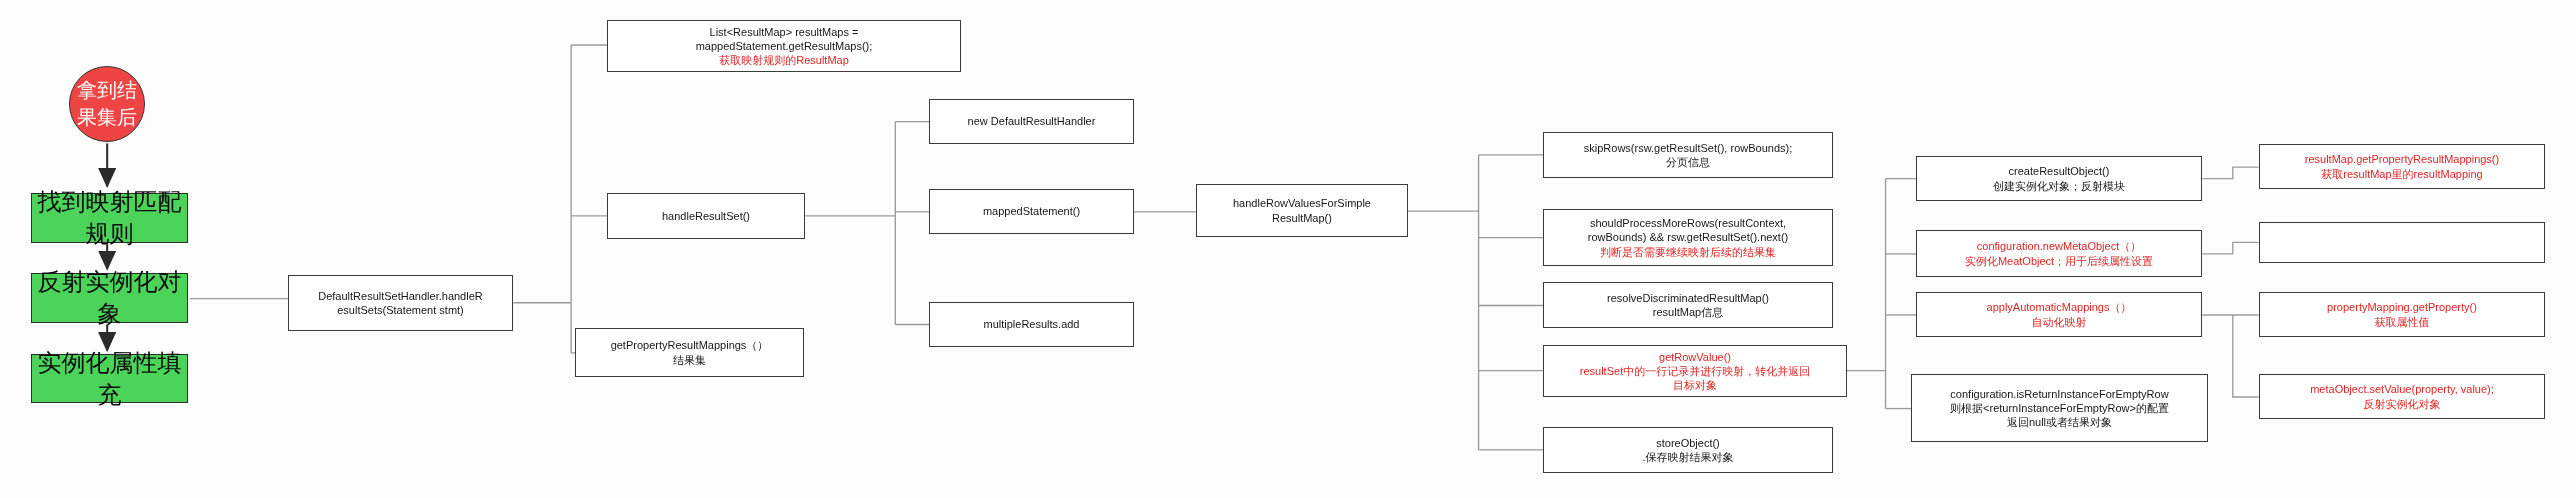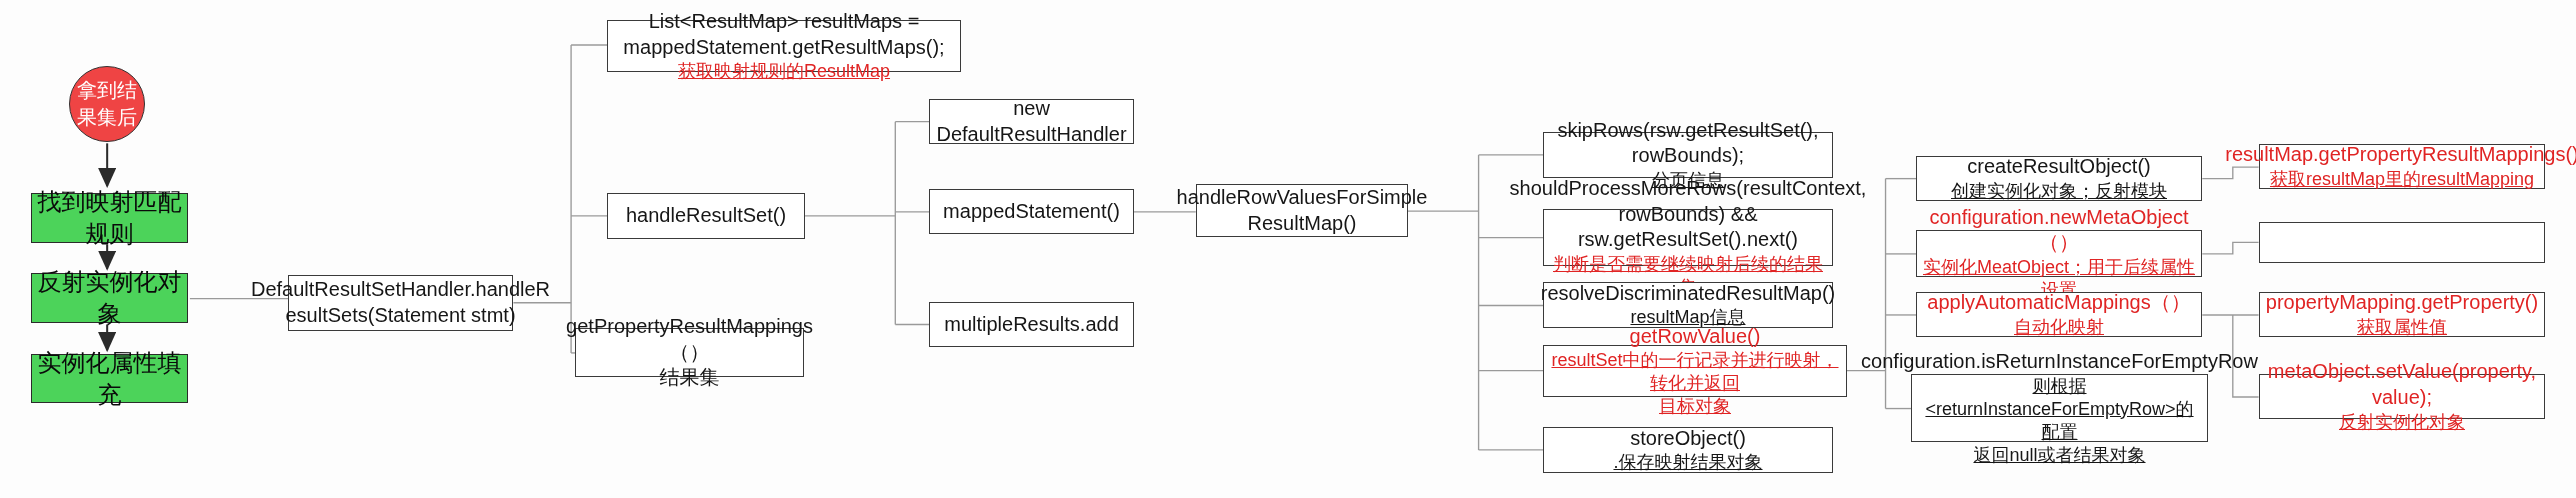--- a/index.html
+++ b/index.html
@@ -9,22 +9,22 @@
   .canvas {
     position:relative; width:2576px; height:499px;
     background:#fdfdfd; overflow:hidden;
   }
   svg.wires { position:absolute; left:0; top:0; }
   .node {
     position:absolute; background:#ffffff; border:1.4px solid #3a3a3a;
     display:flex; flex-direction:column; justify-content:center; align-items:center;
     text-align:center; padding:2.7px 5.4px;
   }
-  .node .main { font-size:20px; color:#161616; line-height:1.28; white-space:pre-line; }
-  .node .sub  { font-size:18px; color:#161616; line-height:1.28; white-space:pre-line;text-decoration:underline; }
+  .node .main { font-size:11px; color:#161616; line-height:1.28; white-space:pre-line; }
+  .node .sub  { font-size:11px; color:#161616; line-height:1.28; white-space:pre-line; }
   .node .red, .node.all-red .main, .node.all-red .sub { color:#e02424; }
   .step {
     position:absolute; background:#4cd35a; border:1.4px solid #2b2b2b;
     display:flex; justify-content:center; align-items:center;
     font-size:24px; color:#0a0a0a; text-align:center;
   }
   .start-circle {
     position:absolute; border-radius:50%;
     background:#ef4444; border:1.4px solid #333333; color:#ffffff;
     display:flex; justify-content:center; align-items:center;

